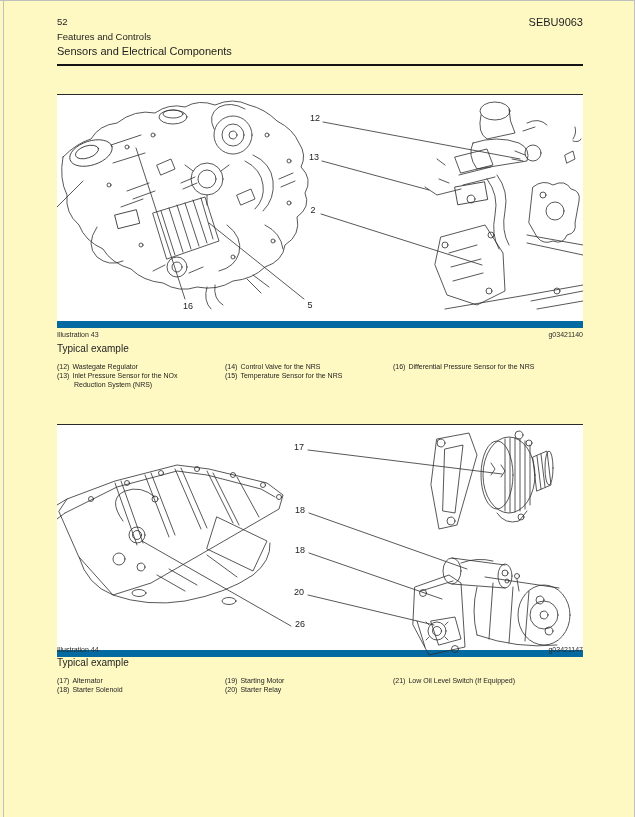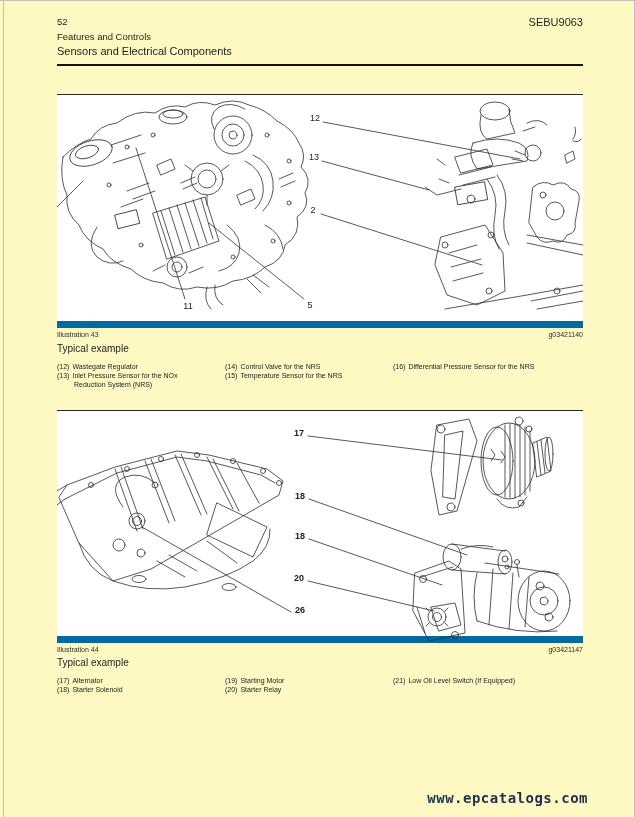--- a/index.html
+++ b/index.html
@@ -18,21 +18,21 @@
   
   .hdr-pagenum{position:absolute;left:57px;top:16px;font-size:9.5px;}
   .hdr-code{position:absolute;right:52px;top:16px;font-size:11px;}
   .hdr-section{position:absolute;left:57px;top:31px;font-size:9.5px;}
   .hdr-subsection{position:absolute;left:57px;top:45px;font-size:11px;}
   .hdr-rule{position:absolute;left:57px;top:64px;width:526px;height:2px;background:#141414;}
 
   
   .figbox{position:absolute;left:57px;width:526px;border-top:1px solid #2a2a2a;border-bottom:7px solid #0369a1;box-sizing:border-box;background:#fff;}
   #fig43{top:94px;height:234px;}
-  #fig44{top:410px;height:233px;font-weight:bold;}
+  #fig44{top:424px;height:233px;}
   .figbox svg{position:absolute;left:0;top:0;}
   .co{position:absolute;font-size:9px;color:#222;transform:translate(-50%,-50%);background:#fff;padding:0 1px;line-height:10px;}
 
   
   .figmeta{position:absolute;left:57px;width:526px;display:flex;justify-content:space-between;font-size:7px;color:#2a2a2a;}
   #meta43{top:331px;}
   #meta44{top:646px;}
   .typex{position:absolute;left:57px;font-size:10px;color:#1d1d1d;}
   #typex43{top:343px;}
   #typex44{top:657px;}
@@ -145,21 +145,21 @@
         <path d="M265 66 L372 95"></path>
         <path d="M264 119 L425 170"></path>
         <path d="M152 128 L247 204"></path>
         <path d="M79 53 L128 204"></path>
       </g>
     </svg>
     <span class="co" style="left:258px;top:23px">12</span>
     <span class="co" style="left:257px;top:62px">13</span>
     <span class="co" style="left:256px;top:115px">2</span>
     <span class="co" style="left:253px;top:210px">5</span>
-    <span class="co" style="left:131px;top:211px">11</span>
+    <span class="co" style="left:131px;top:211px">16</span>
   </div>
 
   <div class="figmeta" id="meta43">
     <span>Illustration 43</span>
     <span>g03421140</span>
   </div>
   <div class="typex" id="typex43">Typical example</div>
 
   <div class="legend" id="legend43">
     <div class="legend-col">
@@ -271,14 +271,13 @@
     </div>
     <div class="legend-col">
       <div class="li"><span class="num">(19)</span><span>Starting Motor</span></div>
       <div class="li"><span class="num">(20)</span><span>Starter Relay</span></div>
     </div>
     <div class="legend-col">
       <div class="li"><span class="num">(21)</span><span>Low Oil Level Switch (If Equipped)</span></div>
     </div>
   </div>
 
-  <div class="watermark">www.epcatalogs.com</div>
 </div>
 
 </body></html>

